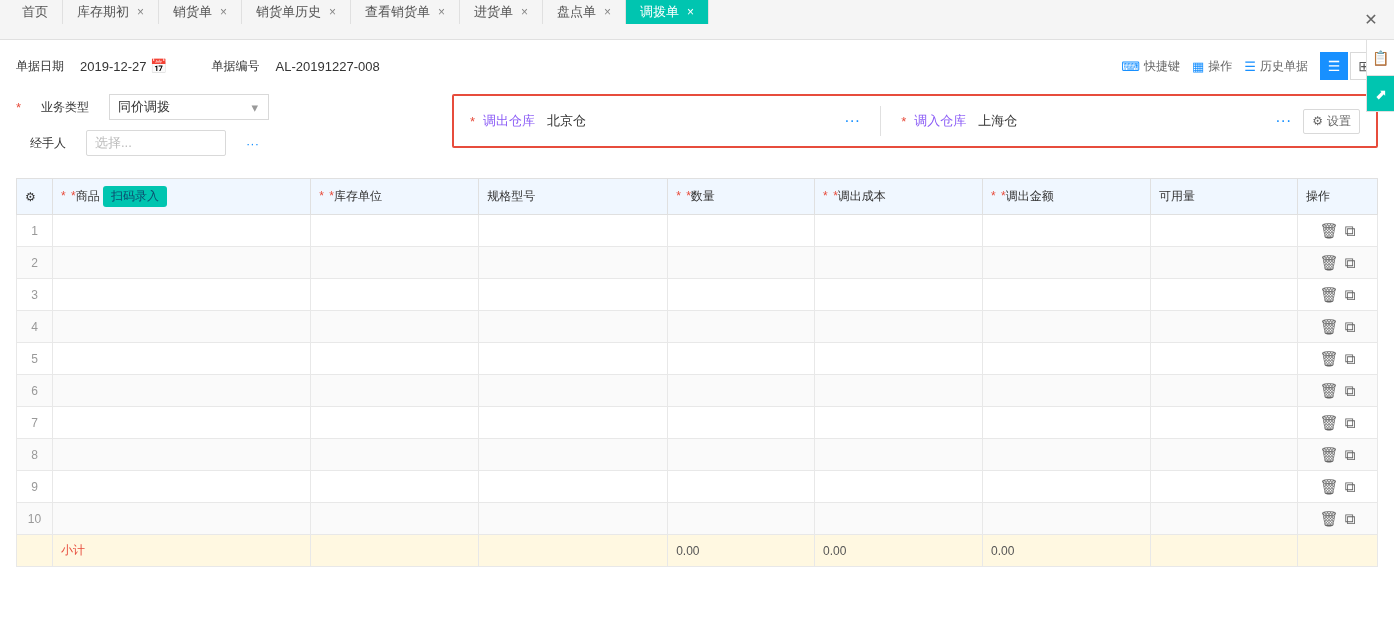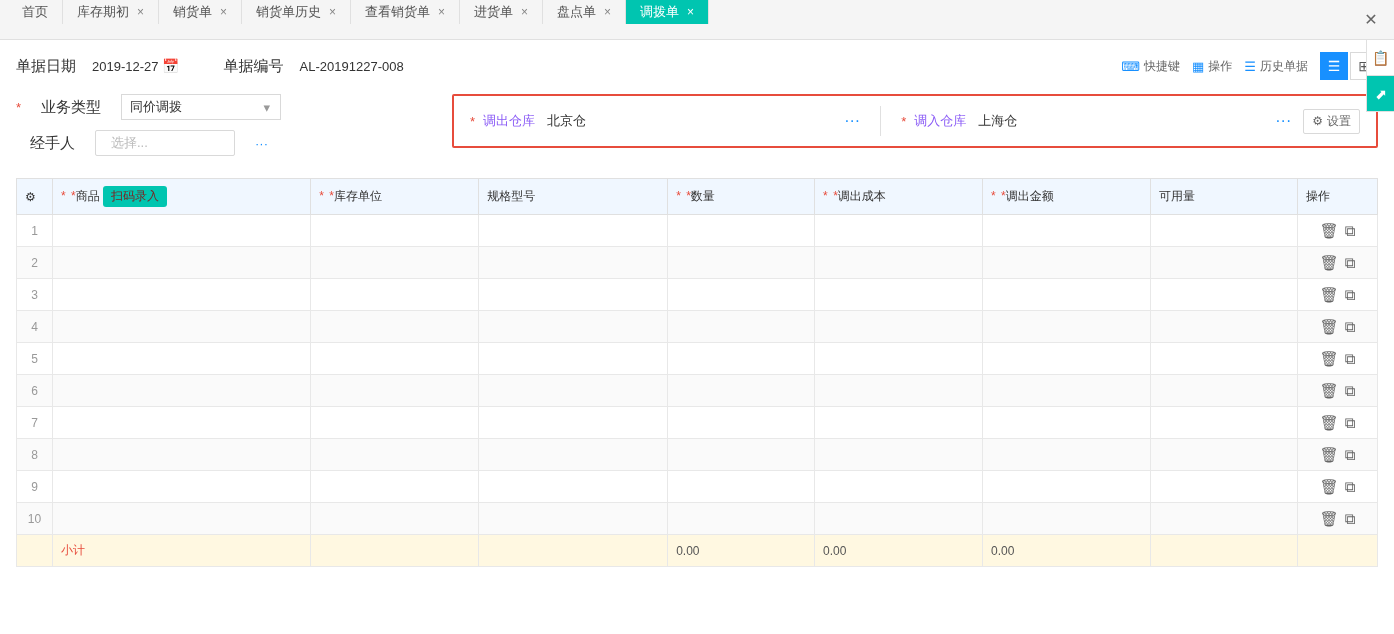--- a/index.html
+++ b/index.html
@@ -62,21 +62,21 @@
       margin-bottom: 14px;
       gap: 20px;
     }
     .form-header-left {
       display: flex;
       align-items: center;
       gap: 16px;
     }
     .form-field-label {
       color: #333;
-      font-size: 15px;
+      font-size: 12px;
     }
     .form-field-value {
       color: #333;
       font-size: 13px;
       font-weight: 500;
     }
     .form-field-date {
       display: flex; align-items: center; gap: 4px;
     }
     .calendar-icon {
@@ -159,21 +159,21 @@
       border: 1px solid #d9d9d9;
       padding: 3px 10px 3px 8px;
       border-radius: 0;
       min-width: 160px;
       cursor: pointer;
       background: #fff;
     }
     .person-select {
       color: #bbb; cursor: pointer;
       border: 1px solid #d9d9d9;
-      padding: 3px 15px;
+      padding: 3px 8px;
       border-radius: 2px;
       min-width: 140px;
       display: flex; align-items: center; gap: 4px;
     }
     .more-dots { color: #1890ff; cursor: pointer; }
     .data-table {
       width: 100%;
       border-collapse: collapse;
       font-size: 12px;
     }
@@ -208,21 +208,21 @@
       padding: 0 8px;
       color: #555;
     }
     .data-table tbody td.row-num {
       text-align: center;
       color: #999;
       width: 36px;
     }
     .scan-btn {
       background: #00c5b0;
-      color: #7f1d1d;
+      color: #0c4a6e;
       border: none;
       border-radius: 3px;
       padding: 2px 8px;
       font-size: 12px;
       cursor: pointer;
       white-space: nowrap;
     }
     .op-col {
       text-align: center;
       width: 80px;

